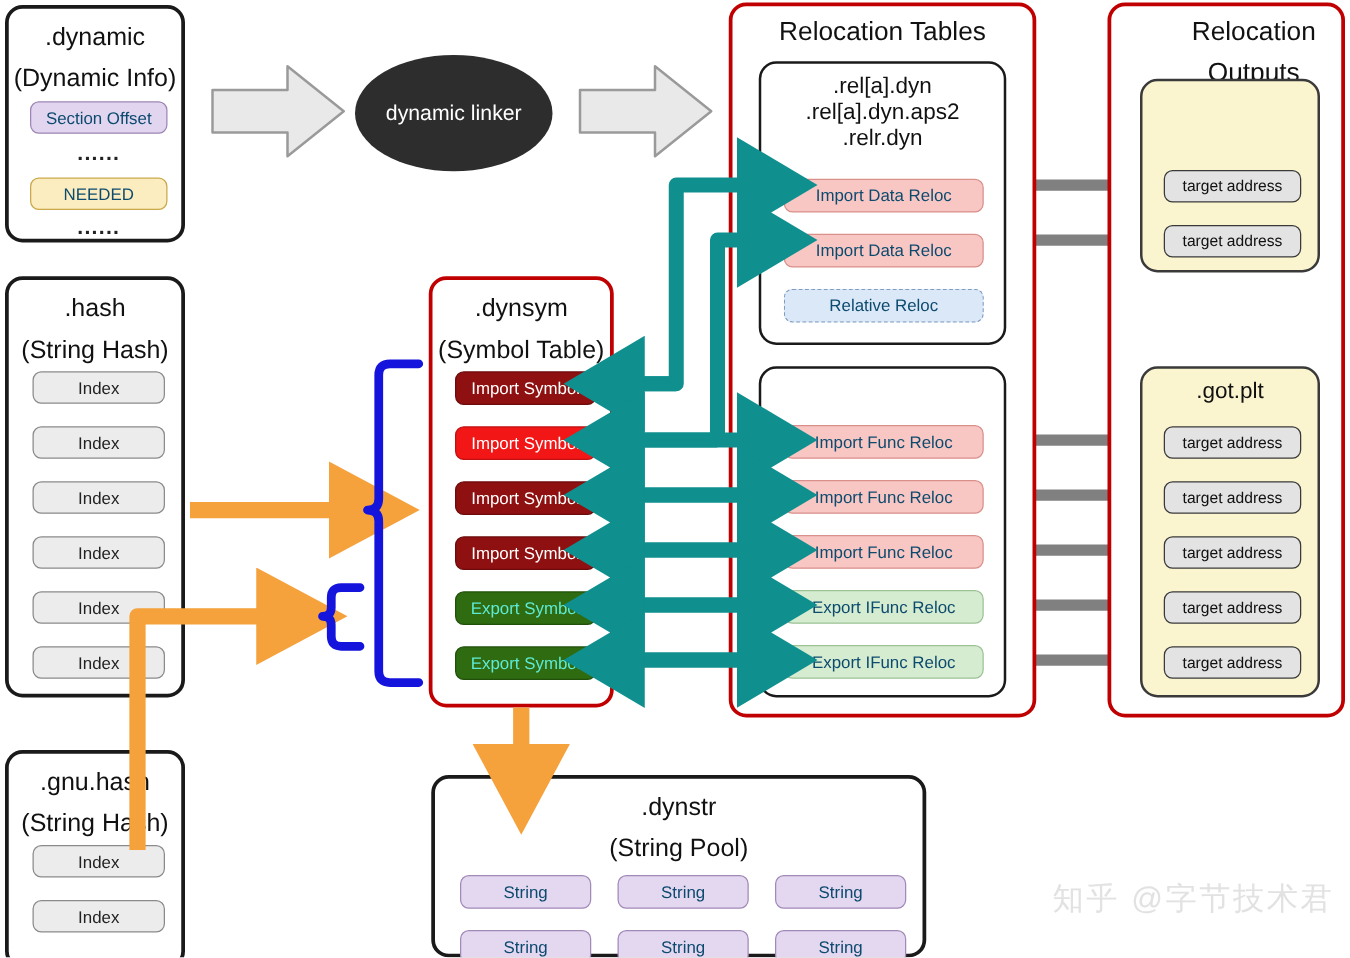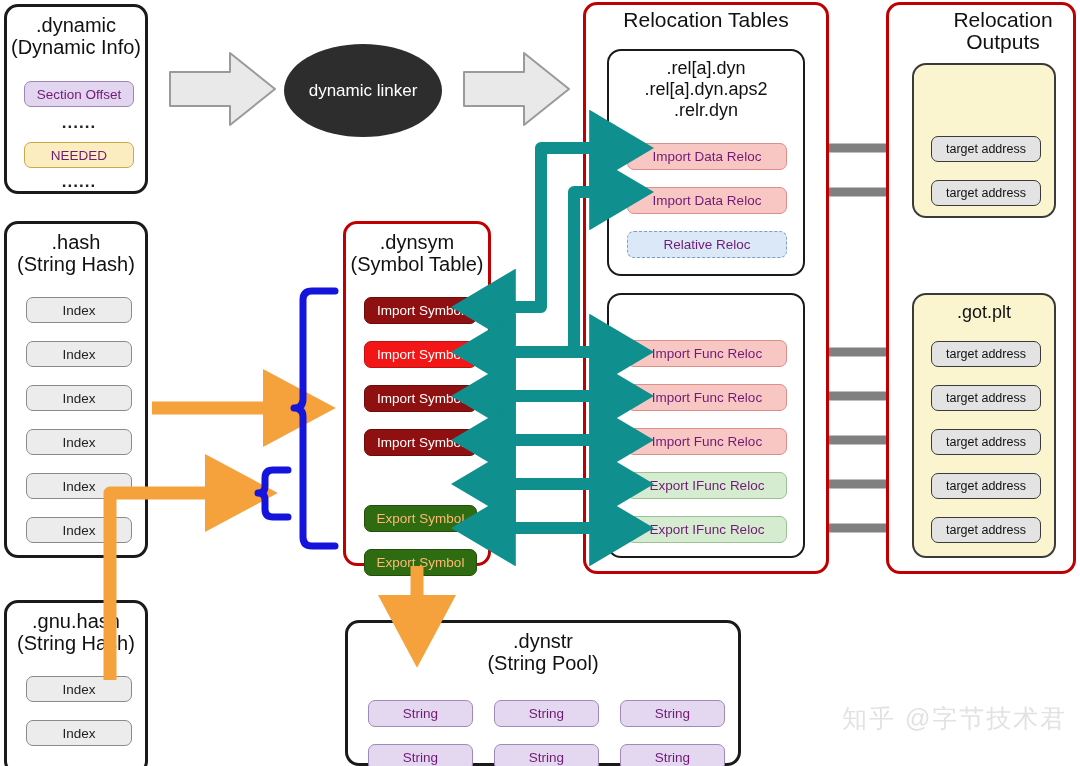--- a/index.html
+++ b/index.html
@@ -27,44 +27,44 @@
     z-index:20;
   }
   .panel.red{border-color:#c00000;border-width:3px;}
   .panel.thin{border-width:2px;}
   .panel.cream{background:#fbf5cf;border:2px solid #3a3a3a;}
 
   .title{
     text-align:center;
     color:#111;
     font-size:20px;
-    line-height:22px;
+    line-height:33px;
     margin-top:7px;
     white-space:pre-line;
   }
   .title.sm{font-size:18px;line-height:21px;}
   .title.lg{font-size:21px;}
 
   
   .chip{
     position:absolute;
     box-sizing:border-box;
     display:flex;align-items:center;justify-content:center;
     text-align:center;
     border-radius:7px;
     font-size:13.5px;
-    color:#701a75;
+    color:#0c4a6e;
     white-space:nowrap;
   }
   .chip.index{background:#ececec;border:1.5px solid #8a8a8a;color:#222;}
   .chip.purple{background:#e2d5ef;border:1.5px solid #9d86b5;}
   .chip.yellowch{background:#fbedc0;border:1.5px solid #caa94a;}
   .chip.impsym{background:#8f1010;border:1.5px solid #6d0b0b;color:#fff;font-size:13.5px;}
   .chip.impsym-hot{background:#f31616;border:1.5px solid #c01010;color:#fff;}
-  .chip.expsym{background:#2f6b10;border:1.5px solid #21500a;color:#fdba74;margin-top:32px;}
+  .chip.expsym{background:#2f6b10;border:1.5px solid #21500a;color:#5eead4;}
   .chip.reloc-imp{background:#f8c7c4;border:1.5px solid #d98f8a;}
   .chip.reloc-exp{background:#d5ecd0;border:1.5px solid #9cc195;}
   .chip.reloc-rel{background:#dae8f7;border:1.5px dashed #7f9dc0;}
   .chip.target{background:#e3e3e3;border:1.5px solid #3a3a3a;color:#111;font-size:12.5px;}
   .chip.strchip{background:#e4d7f0;border:1.5px solid #a189b8;}
 
   .dots{
     position:absolute;text-align:center;color:#222;
     font-size:17px;letter-spacing:1px;font-weight:bold;
   }

